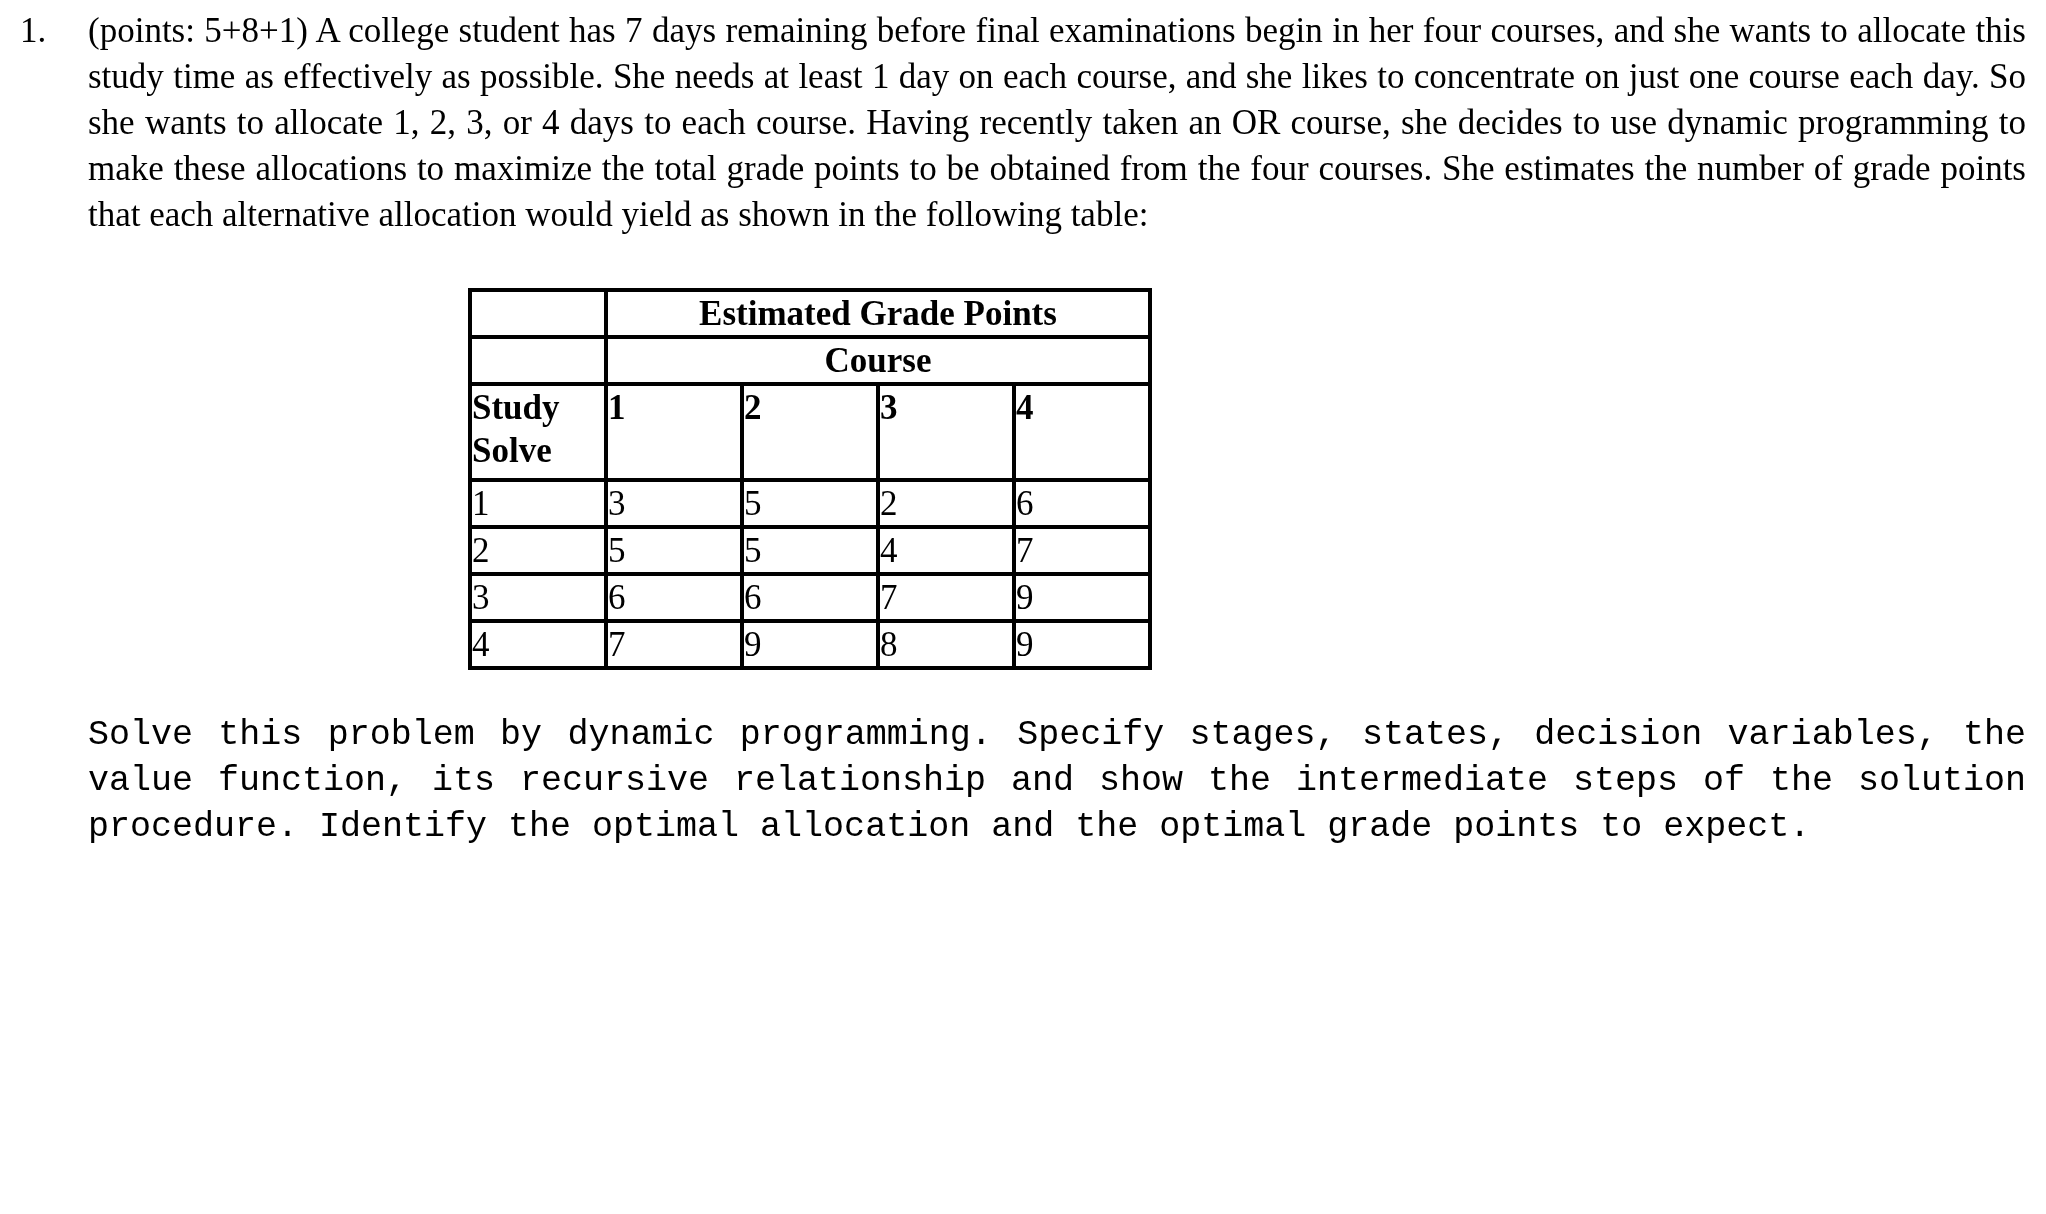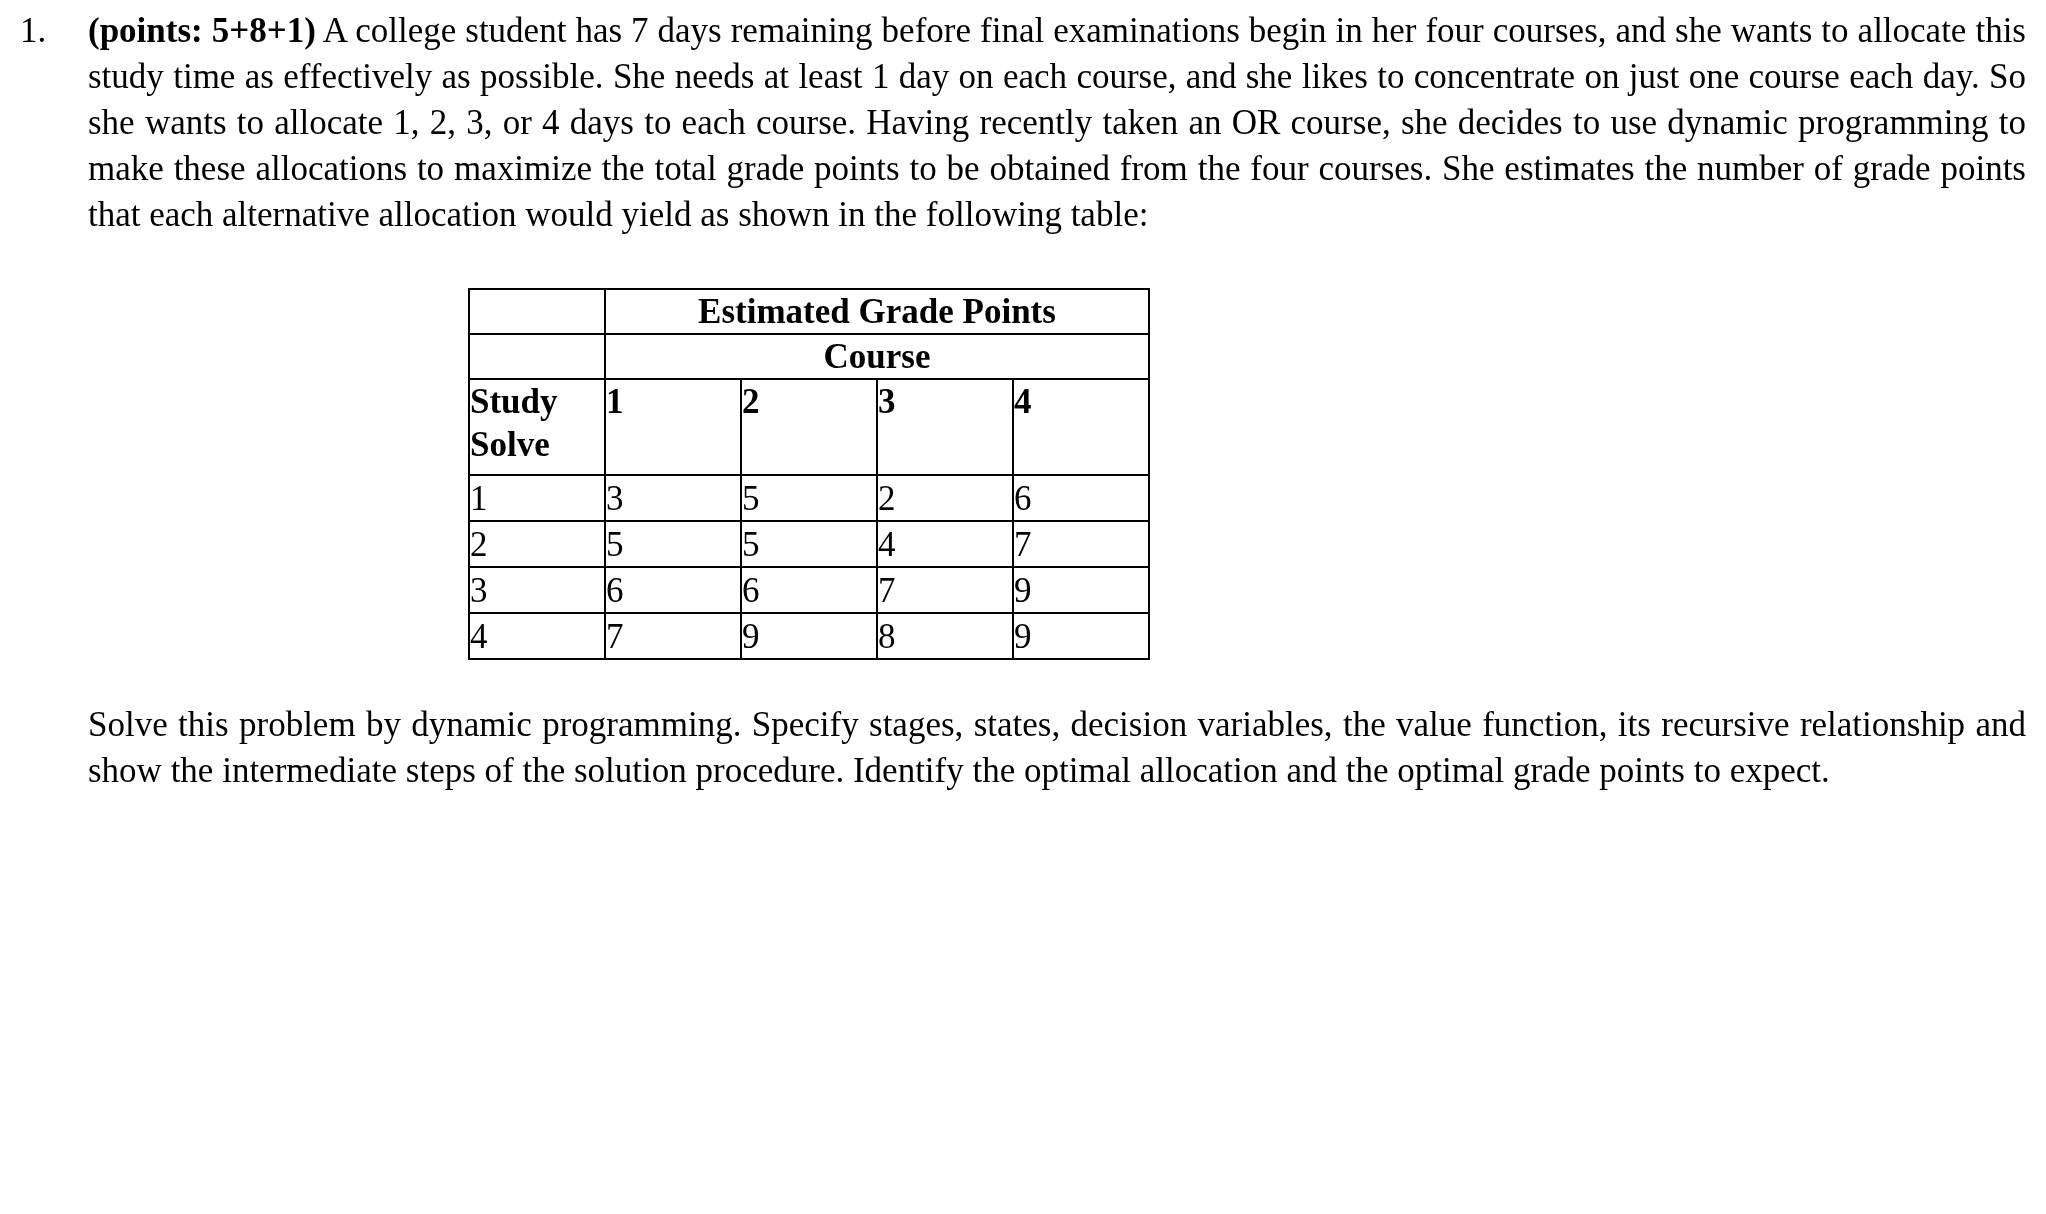--- a/index.html
+++ b/index.html
@@ -33,33 +33,33 @@
   }
   .content {
     flex: 1 1 auto;
     max-width: 1938px;
   }
   p.intro, p.closing {
     margin: 0;
     text-align: justify;
   }
   p.intro b {
-    font-weight: bold;
+    font-weight: normal;
   }
   .table-wrap {
     margin-top: 50px;
     margin-left: 380px;
     margin-bottom: 42px;
   }
   table.grade-table {
     border-collapse: collapse;
     table-layout: fixed;
   }
   table.grade-table td {
-    border: 2px solid #000000;
+    border: 4px solid #000000;
     font-size: 35px;
     line-height: 43px;
     box-sizing: border-box;
     padding: 0;
   }
   td.col-narrow { width: 136px; }
   tr.title-row { height: 44px; }
   tr.course-row { height: 28px; }
   tr.colhead-row { height: 96px; }
   tr.data-row { height: 46px; }
@@ -77,20 +77,21 @@
     font-weight: bold;
     vertical-align: top;
     padding: 3px 6px 0 12px;
   }
   td.study-cell, td.grade-cell {
     vertical-align: middle;
     padding: 0 6px 0 12px;
   }
   p.closing {
     margin-top: 0;
+    font-family: Liberation Mono, monospace;
   }
 </style>
 </head>
 <body>
 
 <div class="page">
   <div class="problem">
     <div class="marker">1.</div>
     <div class="content">
 

